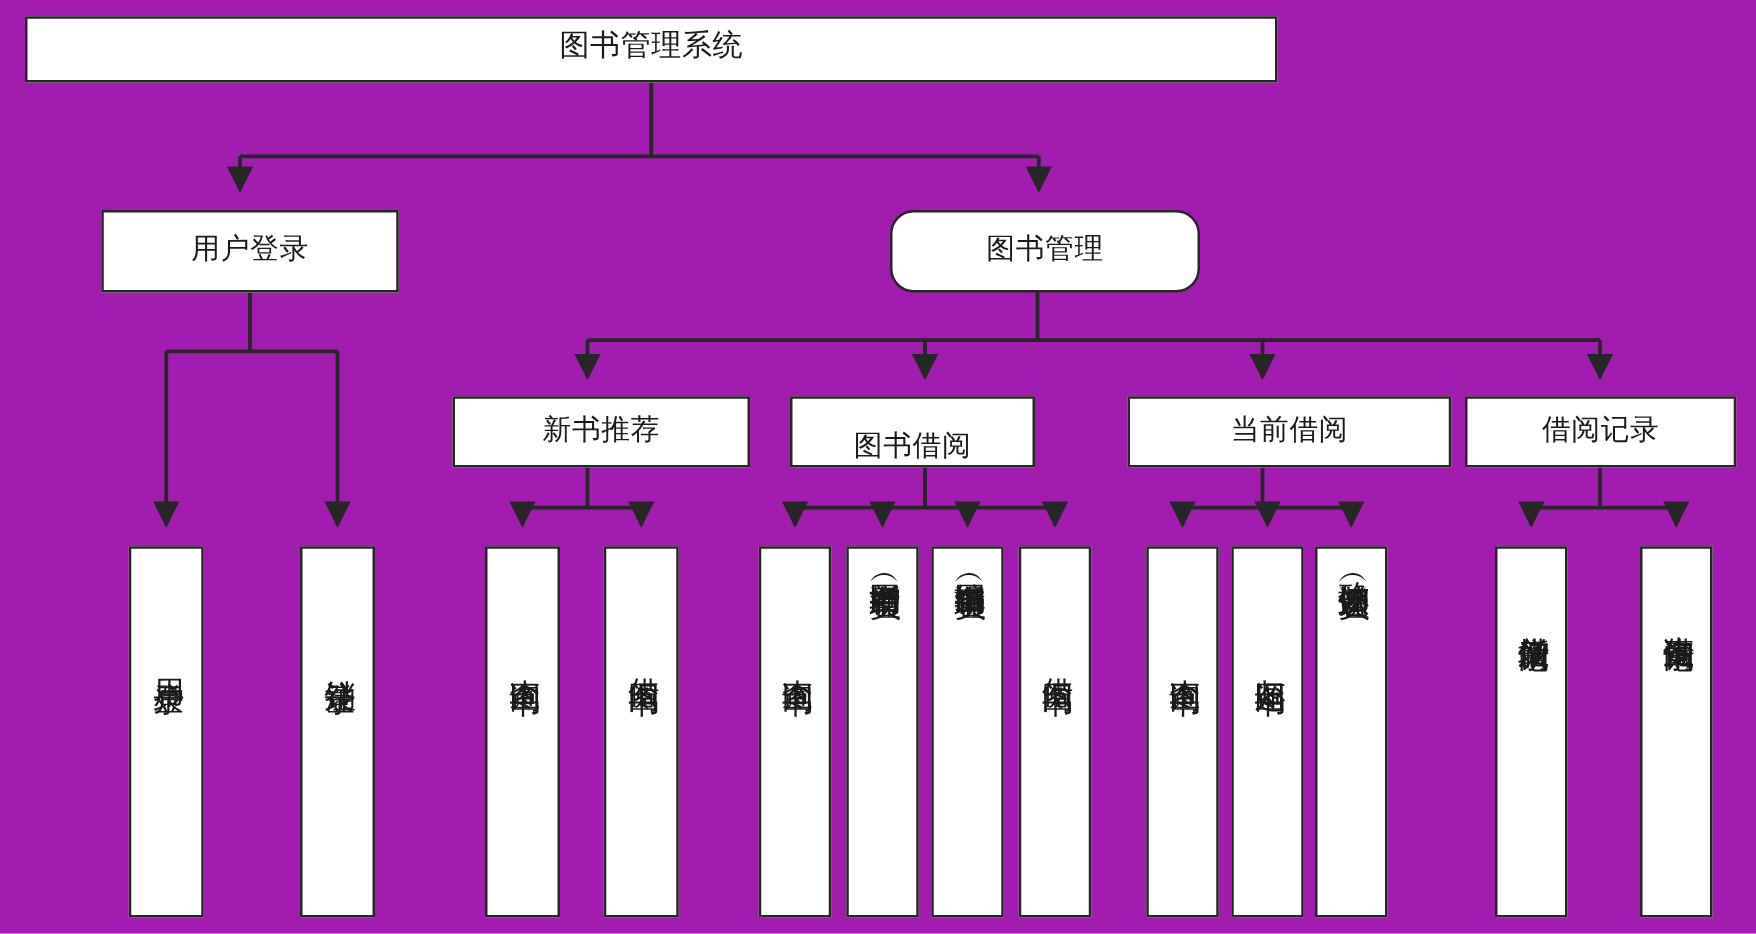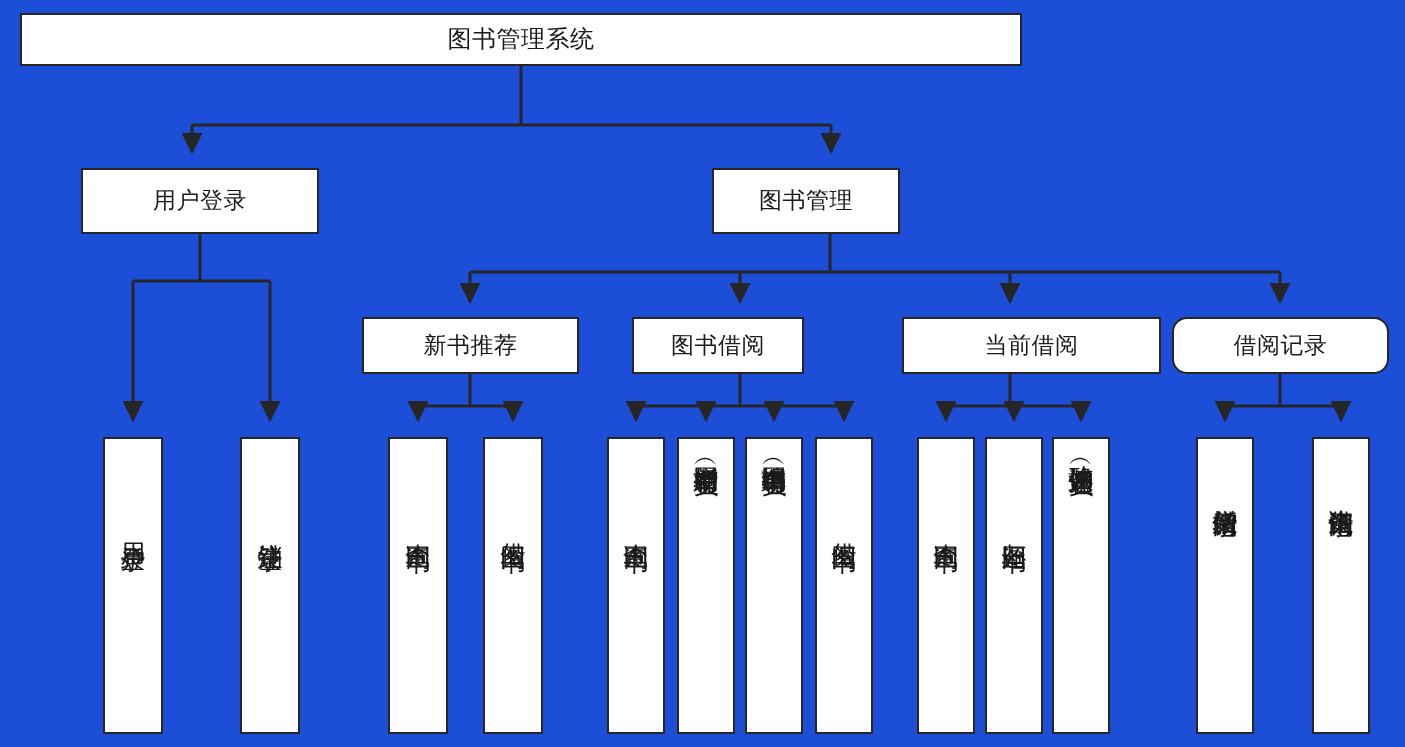--- a/index.html
+++ b/index.html
@@ -7,22 +7,23 @@
     padding: 0;
     background: #ffffff;
   }
   body {
     font-family: "DejaVu Sans", "Liberation Sans", sans-serif;
   }
   #canvas {
     position: relative;
     width: 1405px;
     height: 747px;
-    background: #1d4ed8;
+    background: #a21caf;
     overflow: hidden;
+    font-family: Liberation Mono, monospace;
   }
   #edges {
     position: absolute;
     left: 0;
     top: 0;
     width: 1405px;
     height: 747px;
   }
   .node {
     position: absolute;
@@ -127,34 +128,34 @@
     </g>
   </svg>
 
   <div class="node horiz root" style="left:20px; top:13px; width:1002px; height:53px;">
     <span class="label">图书管理系统</span>
   </div>
 
   <div class="node horiz" style="left:81px; top:168px; width:238px; height:66px;">
     <span class="label">用户登录</span>
   </div>
-  <div class="node horiz" style="left:712px; top:168px; width:188px; height:66px;">
+  <div class="node horiz" style="left:712px; top:168px; width:248px; height:66px;border-radius:19px;">
     <span class="label">图书管理</span>
   </div>
 
-  <div class="node horiz" style="left:362px; top:317px; width:217px; height:57px;">
+  <div class="node horiz" style="left:362px; top:317px; width:238px; height:57px;">
     <span class="label">新书推荐</span>
   </div>
-  <div class="node horiz" style="left:632px; top:317px; width:172px; height:57px;">
+  <div class="node horiz" style="left:632px; top:317px; width:196px; height:57px;align-items:flex-end;">
     <span class="label">图书借阅</span>
   </div>
   <div class="node horiz" style="left:902px; top:317px; width:259px; height:57px;">
     <span class="label">当前借阅</span>
   </div>
-  <div class="node horiz" style="left:1172px; top:317px; width:217px; height:57px;border-radius:15px;">
+  <div class="node horiz" style="left:1172px; top:317px; width:217px; height:57px;">
     <span class="label">借阅记录</span>
   </div>
 
   <div class="node vert" style="left:103px; top:437px; width:60px; height:297px; padding-top:84px;">
     <span class="label">用户登录</span>
   </div>
   <div class="node vert" style="left:240px; top:437px; width:60px; height:297px; padding-top:84px;">
     <span class="label">注销登录</span>
   </div>
   <div class="node vert" style="left:388px; top:437px; width:60px; height:297px; padding-top:84px;">

